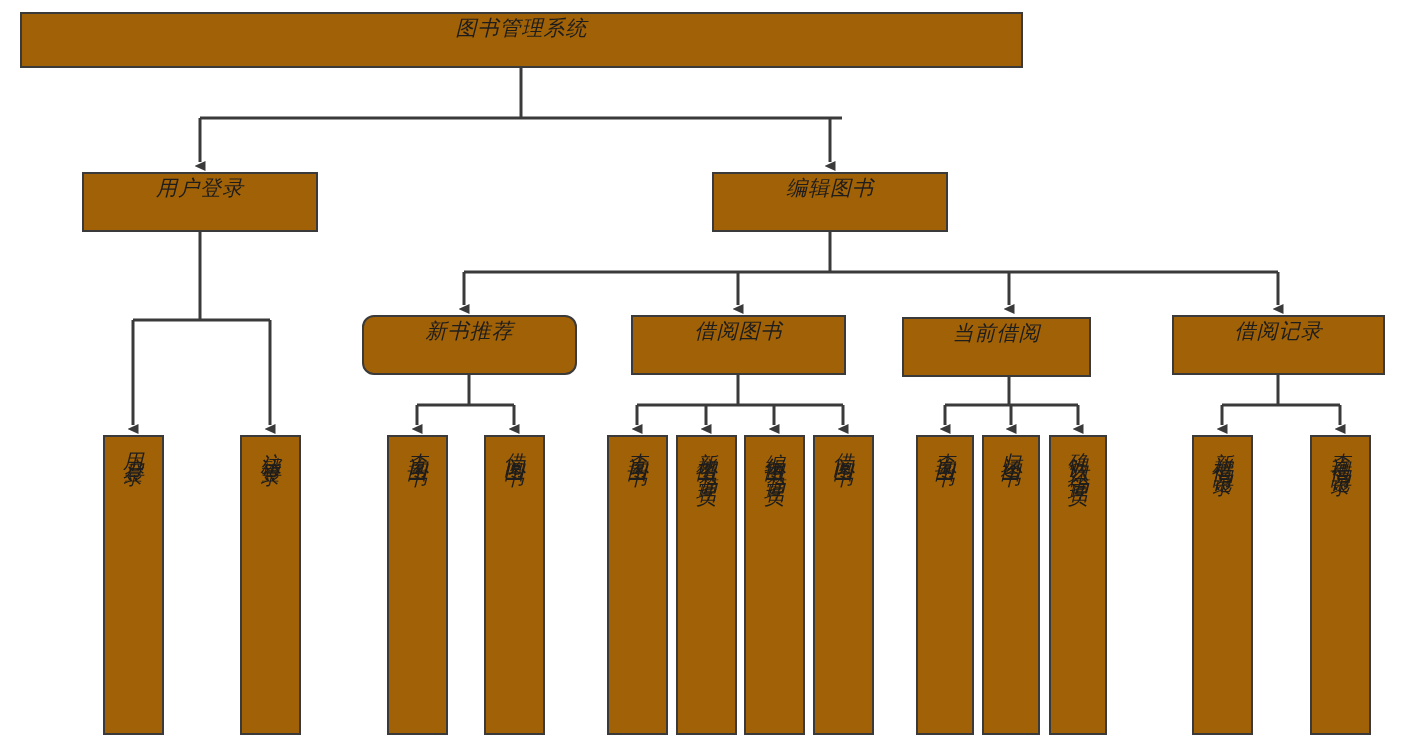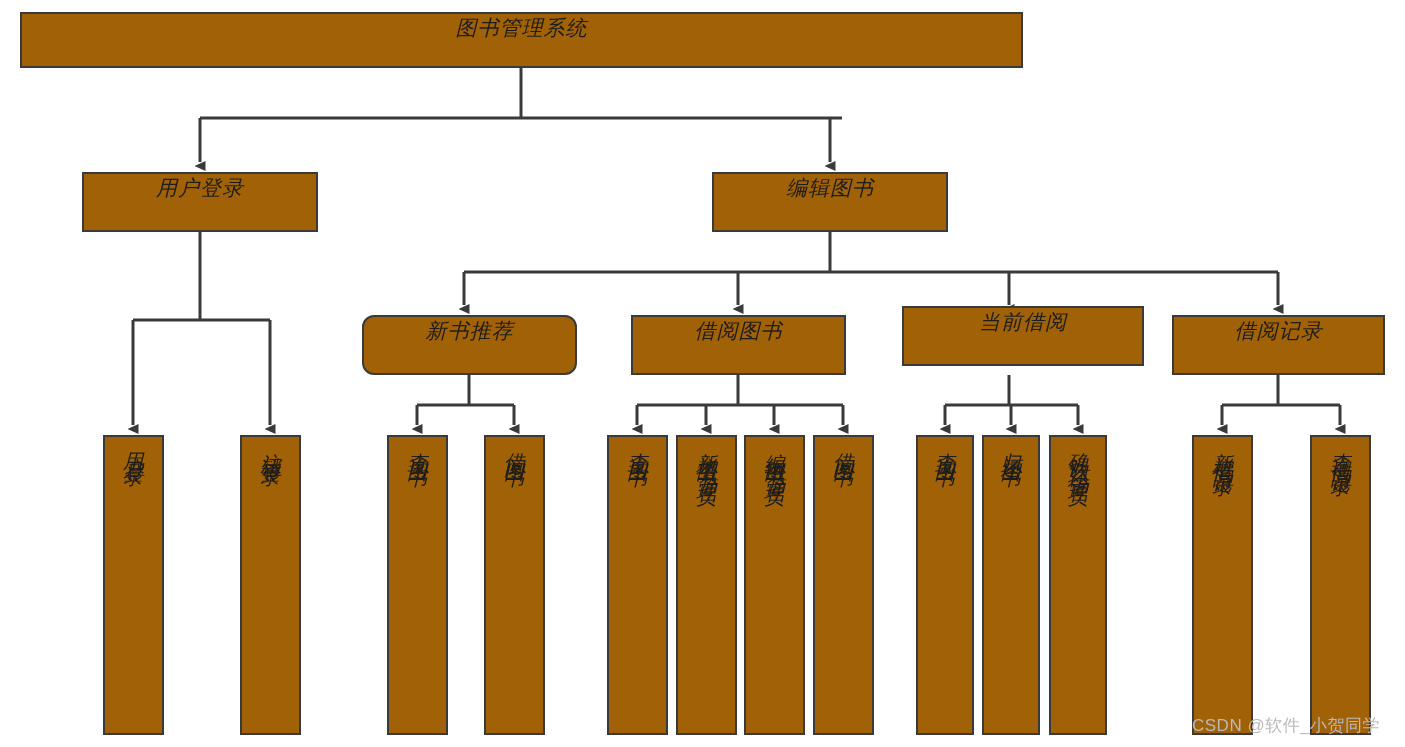--- a/index.html
+++ b/index.html
@@ -126,21 +126,21 @@
       </div>
       <div class="node h" style="left: 712px; top: 172px; width: 236px; height: 60px;">
         <span class="htext">编辑图书</span>
       </div>
       <div class="node h" style="left: 362px; top: 315px; width: 215px; height: 60px; border-radius: 12px;">
         <span class="htext">新书推荐</span>
       </div>
       <div class="node h" style="left: 631px; top: 315px; width: 215px; height: 60px;">
         <span class="htext">借阅图书</span>
       </div>
-      <div class="node h" style="left: 902px; top: 306px; width: 242px; height: 60px;">
+      <div class="node h" style="left: 902px; top: 317px; width: 189px; height: 60px;">
         <span class="htext">当前借阅</span>
       </div>
       <div class="node h" style="left: 1172px; top: 315px; width: 213px; height: 60px;">
         <span class="htext">借阅记录</span>
       </div>
       <div class="node v" style="left: 103px; top: 435px; width: 61px; height: 300px;">
         <span class="vtext">用户登录</span>
       </div>
       <div class="node v" style="left: 240px; top: 435px; width: 61px; height: 300px;">
         <span class="vtext">注销登录</span>
@@ -173,15 +173,14 @@
         <span class="vtext">确认归还（管理员）</span>
       </div>
       <div class="node v" style="left: 1192px; top: 435px; width: 61px; height: 300px;">
         <span class="vtext">新增借阅记录</span>
       </div>
       <div class="node v" style="left: 1310px; top: 435px; width: 61px; height: 300px;">
         <span class="vtext">查询借阅记录</span>
       </div>
     </div>
 
-  <div class="watermark" style="left:1192px; top:714px;">CSDN @软件_小贺同学</div>
 
 </div>
 
 </body></html>

